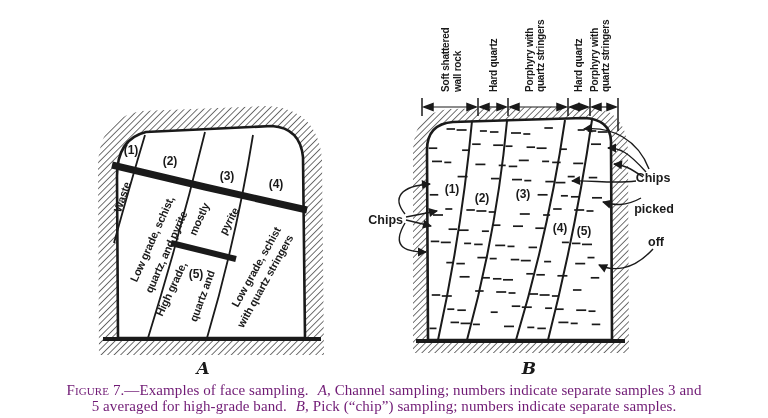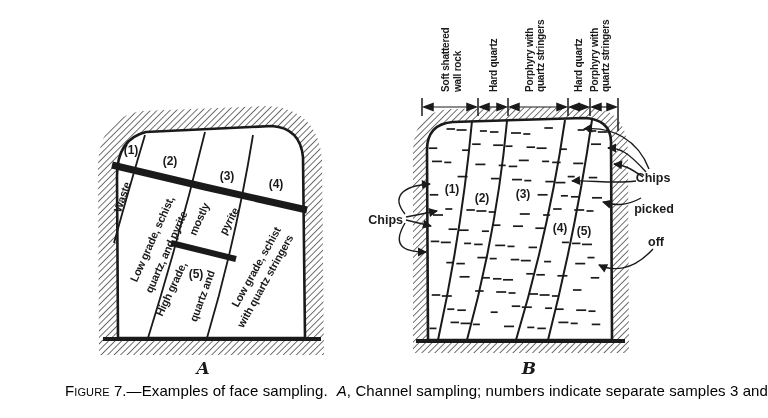--- a/index.html
+++ b/index.html
@@ -5,23 +5,23 @@
   html,body{margin:0;padding:0;background:#fff;}
   .stage{position:relative;width:768px;height:418px;background:#ffffff;overflow:hidden;
          font-family:"Liberation Sans",sans-serif;color:#1a1a1a;}
   svg{position:absolute;left:0;top:0;}
   svg text{fill:#1a1a1a;}
   .num{font-size:12px;font-weight:bold;}
   .rot{font-size:11px;font-weight:bold;letter-spacing:-0.2px;}
   .zone{font-size:10px;font-weight:bold;letter-spacing:-0.2px;}
   .chips{font-size:12.5px;font-weight:bold;}
   .plabel{font-family:"DejaVu Serif",serif;font-style:italic;font-weight:bold;font-size:17px;}
-  .caption{position:absolute;left:0;top:383px;width:768px;text-align:right;
-           font-family:Liberation Sans, sans-serif;font-size:15px;line-height:15.5px;
-           color:#000000;letter-spacing:0.1px;}
+  .caption{position:absolute;left:0;top:383px;width:768px;text-align:center;
+           font-family:Liberation Serif, serif;font-size:15px;line-height:15.5px;
+           color:#701a75;letter-spacing:0.1px;}
   .sc{font-variant:small-caps;}
   .em{font-style:italic;margin-left:9px;}
 </style>
 </head>
 <body>
 
 <div class="stage">
 <svg width="768" height="382" viewBox="0 0 768 382">
   <defs>
     <pattern id="hatch" width="4.6" height="4.6" patternUnits="userSpaceOnUse" patternTransform="rotate(45)">
@@ -249,14 +249,15 @@
       <path d="M641,198 C625,207 614,205 603,202" marker-end="url(#ah)"></path>
       <path d="M653,249 C632,272 612,271 599,265" marker-end="url(#ah)"></path>
     </g>
 
     <text class="plabel" x="529" y="374" text-anchor="middle">B</text>
   </g>
 </svg>
 
 <div class="caption">
   <div><span class="sc">Figure</span><span> 7.—Examples of face sampling.</span><span class="em">A</span><span>, Channel sampling; numbers indicate separate samples 3 and</span></div>
+  <div><span>5 averaged for high-grade band.</span><span class="em">B</span><span>, Pick (“chip”) sampling; numbers indicate separate samples.</span></div>
 </div>
 </div>
 
 </body></html>

